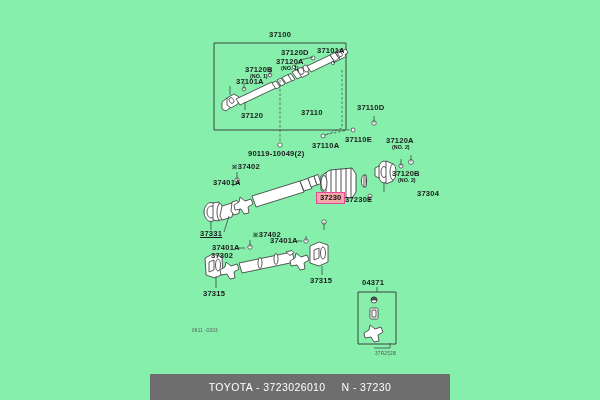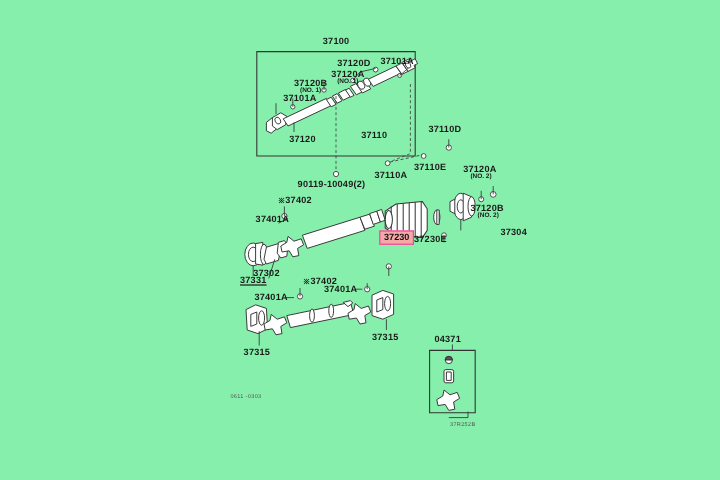--- a/index.html
+++ b/index.html
@@ -259,28 +259,32 @@
 
   <div class="hl" style="left:316px;top:192px;">37230</div>
   <div class="lbl" style="left:345px;top:196px;">37230E</div>
 
   <div class="lbl" style="left:369px;top:190px;padding-left:48px;">37304</div>
 
   <div class="lbl" style="left:392px;top:170px;">37120B</div>
   <div class="lbl sub" style="left:398px;top:178px;">(NO. 2)</div>
 
   <div class="lbl" style="left:200px;top:230px;text-decoration:underline;">37331</div>
-  <div class="lbl" style="left:211px;top:224px;">37302</div>
+  <div class="lbl" style="left:211px;top:252px;">37302</div>
 
   <div class="lbl star" style="left:253px;top:231px;">37402</div>
   <div class="lbl" style="left:212px;top:244px;">37401A</div>
   <div class="lbl" style="left:270px;top:237px;">37401A</div>
 
   <div class="lbl" style="left:203px;top:290px;">37315</div>
   <div class="lbl" style="left:310px;top:277px;">37315</div>
 
   <div class="lbl" style="left:362px;top:279px;">04371</div>
 
   <div class="lbl tiny" style="left:192px;top:329px;">0611  -0303</div>
   <div class="lbl tiny" style="left:375px;top:352px;">37R252B</div>
 
+  <div id="caption">
+    <span>TOYOTA - 3723026010</span>
+    <span>N - 37230</span>
+  </div>
 
 </div>
 
 </body></html>

